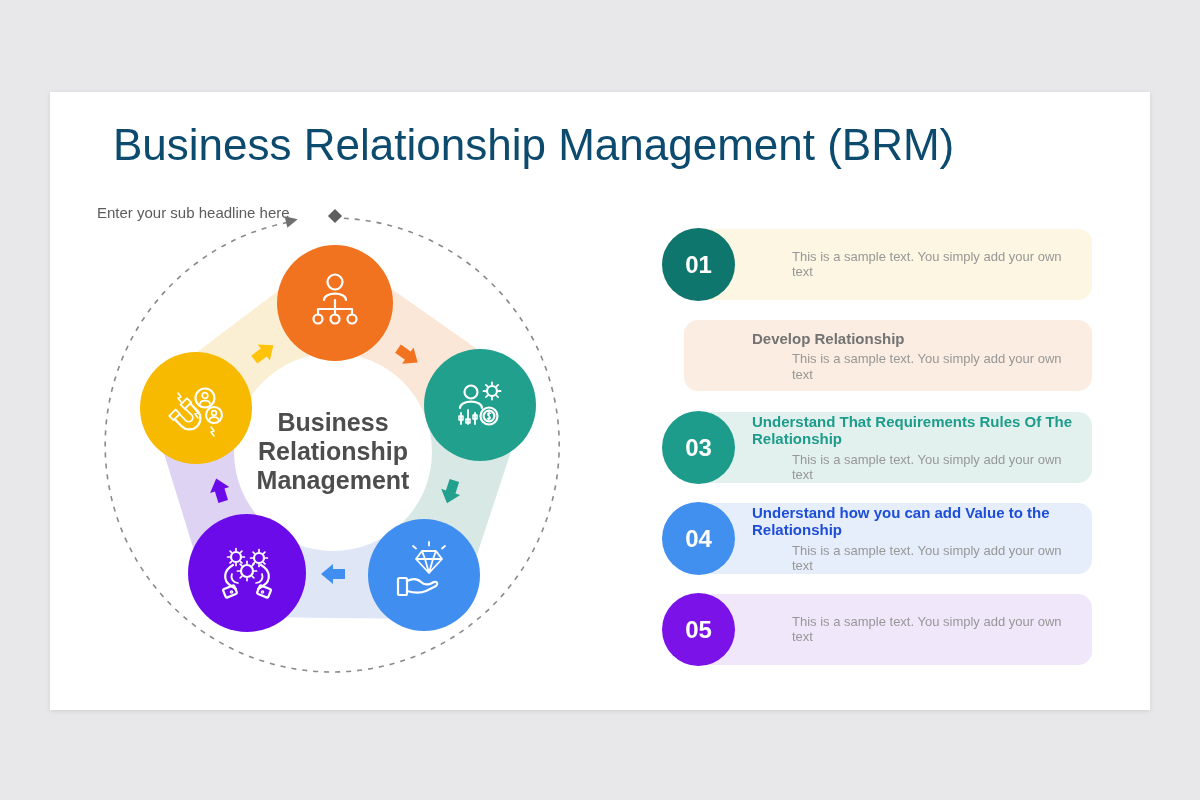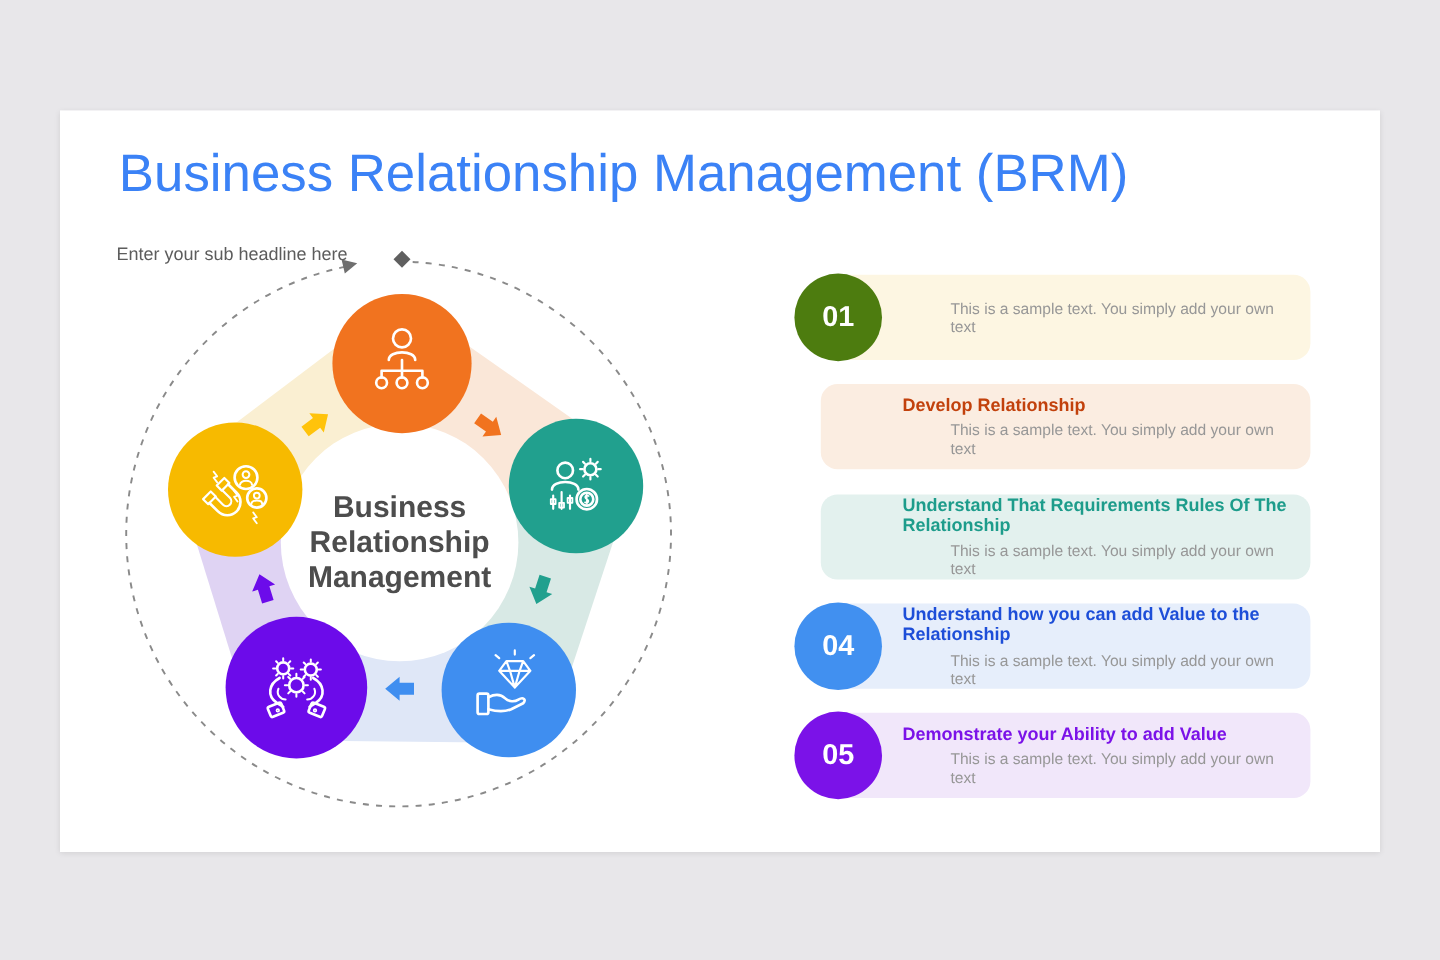--- a/index.html
+++ b/index.html
@@ -1,20 +1,20 @@
 <!DOCTYPE html>
 <html><head>
 <meta charset="utf-8">
 <style>
   html,body{margin:0;padding:0;}
   body{font-family:"Liberation Sans",sans-serif;background:#E8E7EA;}
   #page{position:relative;width:1200px;height:800px;background:#E8E7EA;overflow:hidden;}
   .slide-card{position:absolute;left:50px;top:92px;width:1100px;height:618px;background:#ffffff;
     box-shadow:0 1px 5px rgba(0,0,0,0.10);}
-  .slide-title{position:absolute;left:49px;top:28px;font-size:44px;color:#3b82f6;letter-spacing:0;
+  .slide-title{position:absolute;left:63px;top:28px;font-size:44px;color:#0c4a6e;letter-spacing:0;
     font-weight:400;white-space:nowrap;}
   .slide-subtitle{position:absolute;left:47px;top:84px;font-size:15px;color:#5c5c5c;margin-top:28px;}
   .diagram-svg{position:absolute;left:80px;top:195px;}
   
   .row{position:absolute;left:662px;width:430px;height:73px;}
   .row-bg{position:absolute;left:22px;right:0;top:1px;bottom:1px;border-radius:14px;}
   .num-circle{position:absolute;left:0;top:0;width:73px;height:73px;border-radius:50%;
     display:flex;align-items:center;justify-content:center;color:#fff;font-size:24px;font-weight:bold;}
   .row-text{position:absolute;left:90px;right:12px;top:50%;transform:translateY(-50%);}
   .item-title{font-size:15px;font-weight:bold;line-height:1.18;margin-bottom:4px;}
@@ -143,52 +143,52 @@
 
     <g font-family="Liberation Sans, sans-serif" font-size="25" font-weight="bold" fill="#4d4d4d" text-anchor="middle">
       <text x="333" y="431">Business</text>
       <text x="333" y="460">Relationship</text>
       <text x="333" y="489">Management</text>
     </g>
   </svg>
 
   <div class="row" style="top:228px">
     <div class="row-bg" style="background: rgb(253, 246, 226);"></div>
-    <div class="num-circle" style="background: #4d7c0f;">01</div>
+    <div class="num-circle" style="background: #0f766e;">01</div>
     <div class="row-text">
       <div class="item-desc">This is a sample text. You simply add your own text</div>
     </div>
   </div>
 
   <div class="row" style="top:319px">
     <div class="row-bg" style="background: rgb(251, 237, 225);"></div>
     <div class="row-text">
-      <div class="item-title" style="color: #c2410c;">Develop Relationship</div>
+      <div class="item-title" style="color: #737373;">Develop Relationship</div>
       <div class="item-desc">This is a sample text. You simply add your own text</div>
     </div>
   </div>
 
   <div class="row" style="top:411px">
     <div class="row-bg" style="background: rgb(227, 241, 238);"></div>
+    <div class="num-circle" style="background: rgb(29, 156, 139);">03</div>
     <div class="row-text">
       <div class="item-title" style="color: rgb(29, 156, 139);">Understand That Requirements Rules Of The Relationship</div>
       <div class="item-desc">This is a sample text. You simply add your own text</div>
     </div>
   </div>
 
   <div class="row" style="top:502px">
     <div class="row-bg" style="background: rgb(230, 238, 251);"></div>
     <div class="num-circle" style="background: rgb(65, 144, 240);">04</div>
     <div class="row-text">
       <div class="item-title" style="color: #1d4ed8;">Understand how you can add Value to the Relationship</div>
       <div class="item-desc">This is a sample text. You simply add your own text</div>
     </div>
   </div>
 
   <div class="row" style="top:593px">
     <div class="row-bg" style="background: rgb(241, 231, 250);"></div>
     <div class="num-circle" style="background: rgb(123, 18, 232);">05</div>
     <div class="row-text">
-      <div class="item-title" style="color: rgb(123, 18, 232);">Demonstrate your Ability to add Value</div>
       <div class="item-desc">This is a sample text. You simply add your own text</div>
     </div>
   </div>
 </div>
 
 </body></html>

